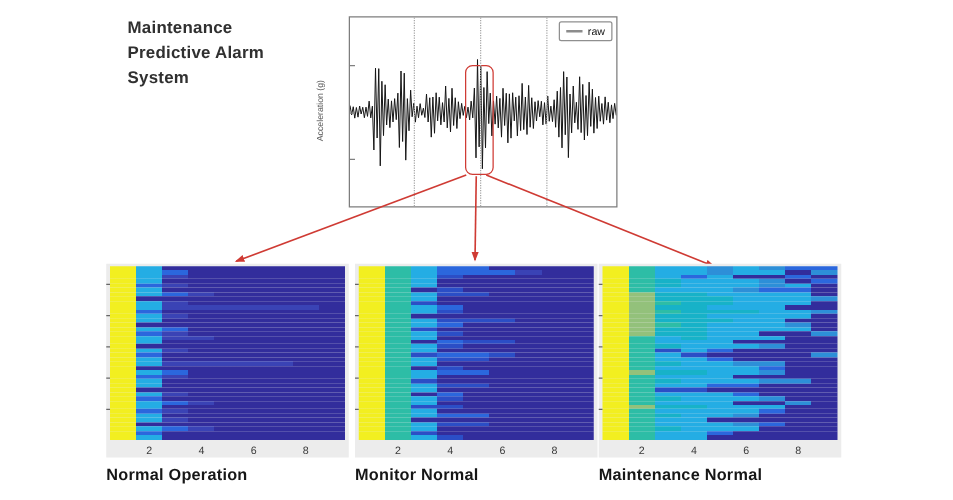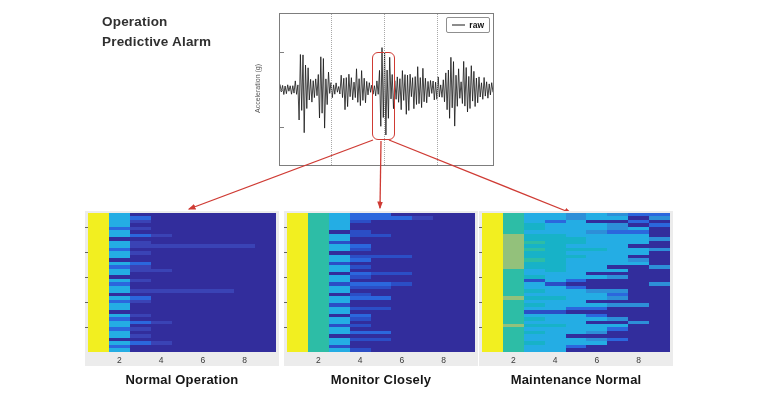--- a/index.html
+++ b/index.html
@@ -24,50 +24,51 @@
     background:#fff;border:1.4px solid var(--plot-border,#7d7d7d);
   }
   .gridline{position:absolute;top:0;bottom:0;width:0;border-left:1px dotted #a8a8a8;}
   #wave-svg{position:absolute;left:0;top:0;width:213px;height:151px;}
   .wtick{position:absolute;left:0;width:4px;height:1px;background:#808080;}
   #legend{
     position:absolute;top:3px;right:3px;border:1px solid #8f8f8f;background:#fff;
     display:flex;align-items:center;gap:4px;padding:2px 5px;border-radius:2px;
   }
   #legend .line{width:13px;height:2px;background:var(--legend-line,#8c8c8c);}
-  #legend .lab{font-size:8.5px;color:#111;font-weight:bold;}
+  #legend .lab{font-size:8.5px;color:#111;}
   #highlight-rect{
     position:absolute;left:92px;top:38px;width:21px;height:86px;
     border:1.8px solid var(--accent,#cf3b34);border-radius:6px;background:transparent;
   }
 
   
   #arrows{position:absolute;left:0;top:0;width:762px;height:400px;pointer-events:none;}
 
   
   .heatpanel{position:absolute;top:211px;width:194px;height:155px;background:var(--panel-strip,#ececec);}
   .heatmap{position:absolute;left:3px;top:2px;width:188px;height:139px;display:flex;flex-direction:column;}
   .heat-row{flex:1 1 auto;}
   .xticks{position:absolute;left:3px;top:144px;width:188px;height:12px;}
   .xtick{position:absolute;top:0;transform:translateX(-50%);font-size:8.5px;color:#3a3a3a;}
   .ytick{position:absolute;left:0;width:3px;height:1px;background:#666;}
   .caption{
-    position:absolute;top:372px;width:194px;text-align:center;
+    position:absolute;top:372px;width:194px;text-align:left;
     font-size:13px;font-weight:bold;color:#161616;letter-spacing:.2px;
   }
   #panel-0,#caption-0{left:85px;}
   #panel-1,#caption-1{left:284px;}
   #panel-2,#caption-2{left:479px;}
 </style>
 </head>
 <body style="background: rgb(255, 255, 255);">
 
 <div id="title">
-  <span>Operation</span>
+  <span>Maintenance</span>
   <span>Predictive Alarm</span>
+  <span>System</span>
 </div>
 
 <div id="ylabel">Acceleration (g)</div>
 
 <div id="wave-panel">
   <svg id="wave-svg" viewBox="0 0 213 151" preserveAspectRatio="none">
     <polyline id="trace-line" points="0.0,70.4 1.3,77.9 2.6,71.4 3.8,80.5 5.1,72.0 6.4,79.7 7.7,70.8 8.9,77.2 10.2,71.8 11.5,80.2 12.8,71.7 14.0,79.1 15.3,66.9 16.6,80.3 17.9,70.9 19.1,106.0 20.4,40.5 21.7,96.4 23.0,40.9 24.2,118.7 25.5,51.0 26.8,94.5 28.1,53.8 29.3,86.0 30.6,65.3 31.9,88.1 33.2,66.7 34.4,83.6 35.7,64.9 37.0,81.7 38.3,60.5 39.5,104.0 40.8,42.8 42.1,99.2 43.4,44.5 44.6,114.1 45.9,64.9 47.2,90.6 48.5,58.1 49.7,79.4 51.0,68.6 52.3,83.7 53.6,70.9 54.8,80.2 56.1,68.9 57.4,78.2 58.7,72.5 59.9,80.0 61.2,61.2 62.5,83.6 63.8,64.2 65.0,95.7 66.3,63.6 67.6,92.6 68.9,60.2 70.1,82.7 71.4,63.7 72.7,85.9 74.0,68.1 75.3,83.6 76.5,54.8 77.8,88.3 79.1,64.7 80.4,91.6 81.6,56.6 82.9,86.4 84.2,64.2 85.5,88.8 86.7,67.4 88.0,80.9 89.3,68.7 90.6,78.3 91.8,71.1 93.1,80.2 94.4,71.7 95.7,81.9 96.9,66.9 98.2,80.3 99.5,56.4 100.8,112.3 102.0,33.6 103.3,103.5 104.6,39.1 105.9,121.0 107.1,56.0 108.4,104.3 109.7,43.3 111.0,84.9 112.2,60.5 113.5,94.7 114.8,66.7 116.1,85.3 117.3,62.9 118.6,88.3 119.9,64.7 121.2,95.7 122.4,56.6 123.7,86.4 125.0,60.6 126.3,100.3 127.5,61.1 128.8,96.5 130.1,60.2 131.4,82.7 132.6,63.7 133.9,94.7 135.2,62.6 136.5,90.5 137.7,52.7 139.0,89.7 140.3,63.6 141.6,93.6 142.9,54.3 144.1,87.8 145.4,64.2 146.7,88.8 148.0,67.4 149.2,82.8 150.5,66.5 151.8,79.4 153.1,67.0 154.3,85.9 155.6,68.1 156.9,85.3 158.2,62.9 159.4,83.0 160.7,70.9 162.0,83.3 163.3,65.8 164.5,87.8 165.8,58.9 167.1,95.7 168.4,56.0 169.6,104.3 170.9,43.3 172.2,93.8 173.5,47.6 174.7,112.1 176.0,61.2 177.3,92.3 178.6,54.8 179.8,84.3 181.1,67.8 182.4,89.5 183.7,47.4 184.9,92.1 186.2,53.5 187.5,98.0 188.8,62.4 190.0,94.5 191.3,51.7 192.6,87.1 193.9,57.3 195.1,92.5 196.4,64.0 197.7,88.8 199.0,62.9 200.2,83.0 201.5,68.8 202.8,85.3 204.1,63.5 205.3,82.1 206.6,67.8 207.9,84.2 209.2,69.9 210.4,80.9 211.7,68.7 213.0,78.3" fill="none" stroke-width="0.8" stroke-linejoin="round" stroke="#161616"></polyline>
   </svg>
   <div id="legend">
     <span class="line"></span>
@@ -253,14 +254,14 @@
       <span class="xtick" style="left: 83.3333%;">8</span>
     </div>
 <div class="ytick" style="top: 15.9px;"></div>
     <div class="ytick" style="top: 40.92px;"></div>
     <div class="ytick" style="top: 65.94px;"></div>
     <div class="ytick" style="top: 90.96px;"></div>
     <div class="ytick" style="top: 115.98px;"></div>
   </div>
 
 <div class="caption" id="caption-0">Normal Operation</div>
-<div class="caption" id="caption-1">Monitor Closely</div>
+<div class="caption" id="caption-1">Monitor Normal</div>
 <div class="caption" id="caption-2">Maintenance Normal</div>
 
 </body></html>

